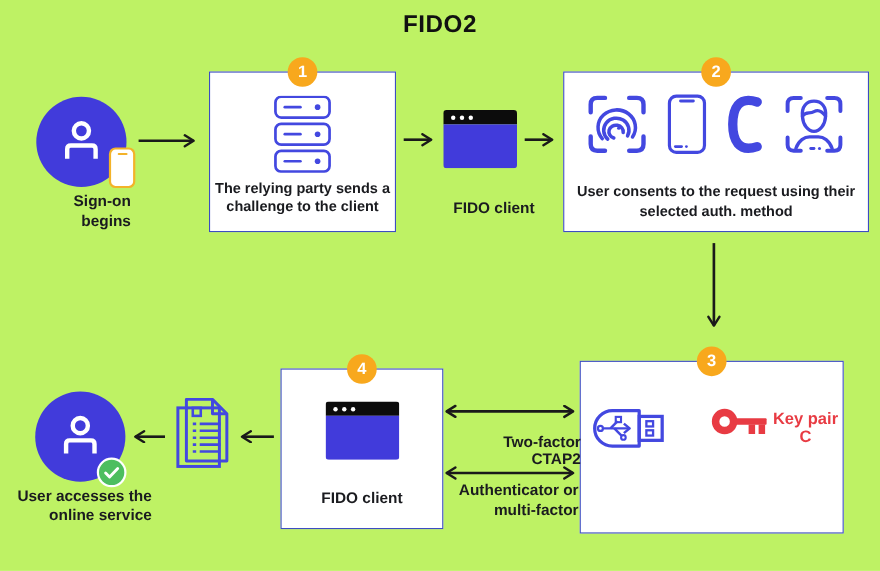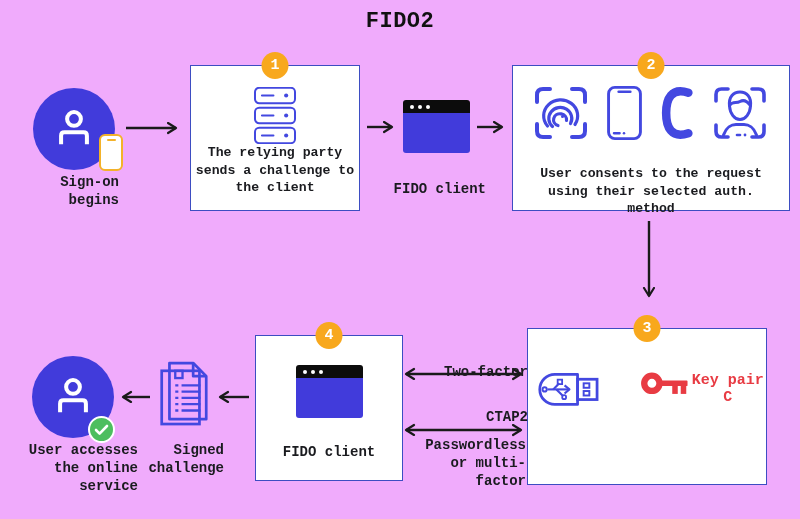--- a/index.html
+++ b/index.html
@@ -7,22 +7,22 @@
     --icon-blue:#4348e0;
     --box-border:#3d4dc2;
     --badge-orange:#f8a81d;
     --phone-orange:#f3b229;
     --success-green:#4dbe5f;
     --key-red:#e83b43;
     --text-dark:#1a1b1f;
   }
   html,body{margin:0;padding:0;background:#fff;}
   .canvas{
-    position:relative;width:800px;height:519px;background:#f0abfc;
-    font-family:Liberation Mono, monospace;color:var(--text-dark);overflow:hidden;
+    position:relative;width:800px;height:519px;background:#bef264;
+    font-family:Liberation Sans, sans-serif;color:var(--text-dark);overflow:hidden;
   }
   .abs{position:absolute;}
   .title{
     position:absolute;top:9px;left:0;width:800px;text-align:center;
     font-size:22px;font-weight:700;letter-spacing:.5px;color:#111;
   }
   .lbl{
     position:absolute;font-size:14px;font-weight:600;text-align:right;
     line-height:1.3;color:var(--text-dark);
   }
@@ -184,23 +184,23 @@
           <circle cx="14" cy="17" r="9" fill="none" stroke="#e83b43" stroke-width="7.5"></circle>
           <rect x="23" y="13.8" width="33" height="6.4" rx="1" fill="#e83b43"></rect>
           <rect x="38" y="20" width="6.5" height="9.5" fill="#e83b43"></rect>
           <rect x="48" y="20" width="6.5" height="9.5" fill="#e83b43"></rect>
         </svg>
         <div class="key-label">Key pair C</div>
       </div>
     </div>
   </div>
 
-  <div class="lbl" style="left:398px;top:363px;width:130px;">Two-factor</div>
+  <div class="lbl" style="left:398px;top:392px;width:130px;">Two-factor</div>
   <div class="lbl" style="left:398px;top:408px;width:130px;">CTAP2</div>
-  <div class="lbl" style="left:400px;top:436px;width:126px;">Passwordless or multi-factor</div>
+  <div class="lbl" style="left:400px;top:436px;width:126px;">Authenticator or multi-factor</div>
 
   <div class="node-box" style="left:255px;top:335px;width:148px;height:146px;">
     <div class="badge">4</div>
     <div class="browser inbox">
       <div class="browser-header">
         <span class="browser-dot"></span>
         <span class="browser-dot"></span>
         <span class="browser-dot"></span>
       </div>
       <div class="browser-body"></div>
@@ -212,21 +212,20 @@
     <rect x="9" y="11" width="39" height="55" fill="#fff" class="stroke-blue" stroke-width="2.8"></rect>
     <path d="M17,3 H41.5 L55,16.5 V61 H17 Z" fill="#fff" class="stroke-blue" stroke-width="2.8" stroke-linejoin="round"></path>
     <path d="M41.5,3 V16.5 H55" class="stroke-blue" stroke-width="2.8" stroke-linejoin="round"></path>
     <rect x="23" y="11" width="7.5" height="7.5" class="stroke-blue" stroke-width="2.4"></rect>
     <path d="M23,26 h3.2 M29.5,26 H49" class="stroke-blue" stroke-width="2.4"></path>
     <path d="M23,32.5 h3.2 M29.5,32.5 H49" class="stroke-blue" stroke-width="2.4"></path>
     <path d="M23,39 h3.2 M29.5,39 H49" class="stroke-blue" stroke-width="2.4"></path>
     <path d="M23,45.5 h3.2 M29.5,45.5 H49" class="stroke-blue" stroke-width="2.4"></path>
     <path d="M23,52 h3.2 M29.5,52 H49" class="stroke-blue" stroke-width="2.4"></path>
   </svg>
-  <div class="lbl" style="left:140px;top:441px;width:84px;">Signed challenge</div>
 
   <div class="user-circle" style="left:32px;top:356px;">
     <svg width="46" height="44" viewBox="0 0 48 46">
       <circle cx="24" cy="12.5" r="7.2" stroke="#fff" stroke-width="4.2" fill="none"></circle>
       <path d="M10.5,39 V30 Q10.5,26.5 14,26.5 H34 Q37.5,26.5 37.5,30 V39" stroke="#fff" stroke-width="4.2" fill="none"></path>
     </svg>
   </div>
   <div class="check-badge" style="left:88px;top:416px;">
     <svg width="15" height="12" viewBox="0 0 15 12">
       <path d="M2,6 L5.6,9.6 L13,2" stroke="#fff" stroke-width="2.6" fill="none" stroke-linecap="round" stroke-linejoin="round"></path>

